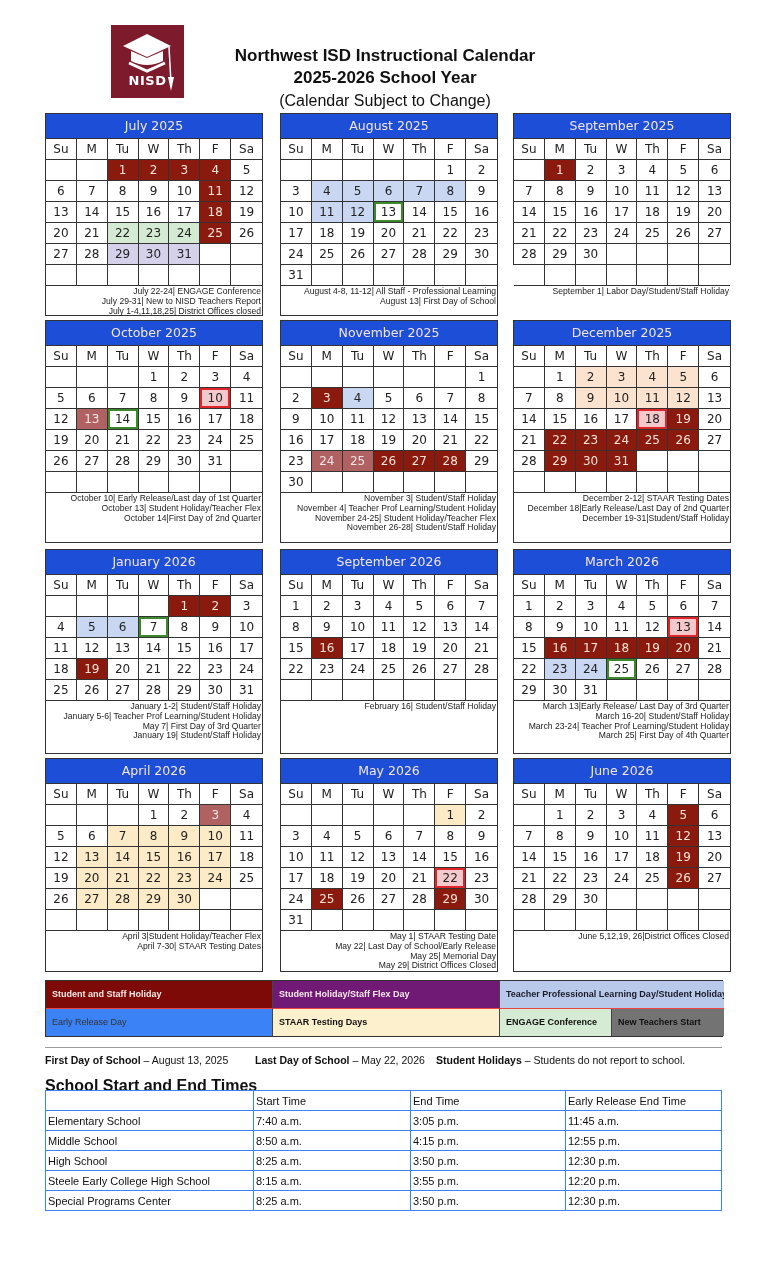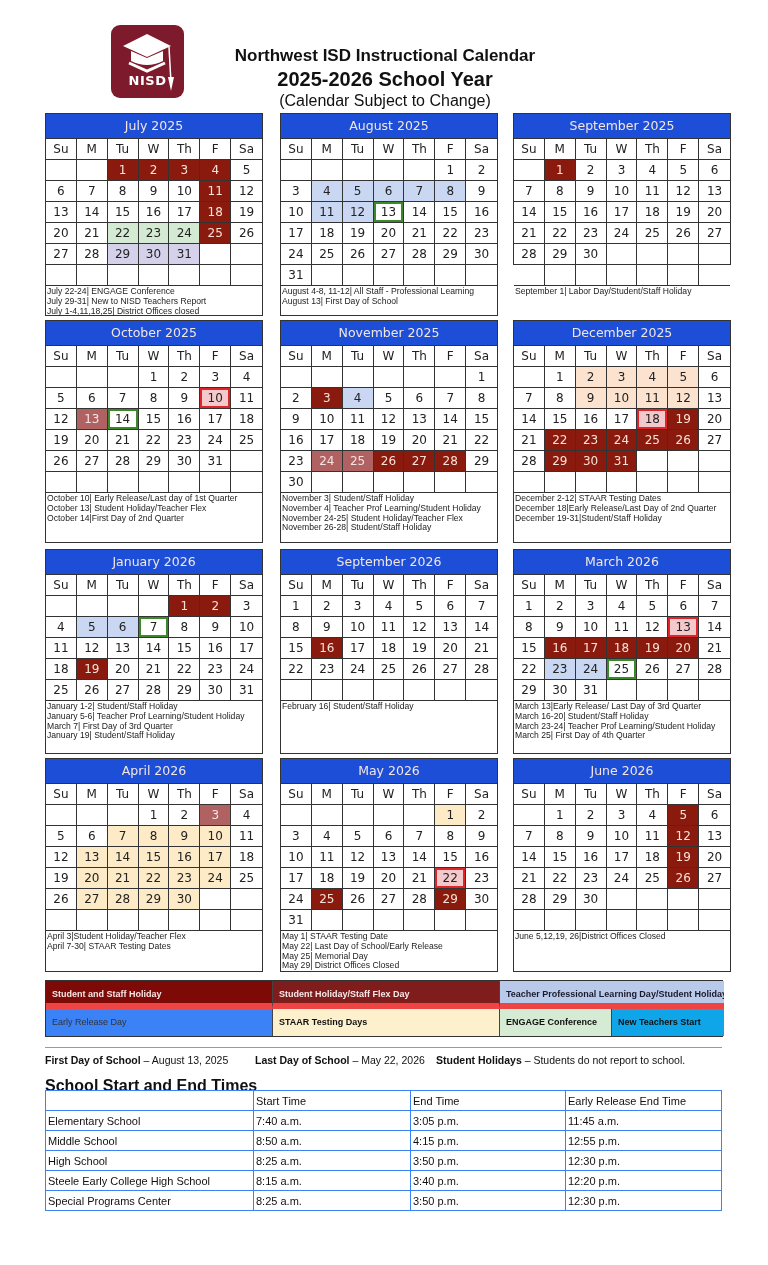--- a/index.html
+++ b/index.html
@@ -1,55 +1,55 @@
 <!DOCTYPE html>
 <html><head>
 <meta charset="utf-8">
 <style>
   * { box-sizing: border-box; margin: 0; padding: 0; }
   html, body { width: 768px; height: 1265px; background: #ffffff; overflow: hidden; }
   body { position: relative; font-family: "Liberation Sans", sans-serif; color: #111; }
 
-  .logo { position: absolute; left: 111px; top: 25px; width: 73px; height: 73px; background: #7d1a2c; border-radius: 9px; }
+  .logo { position: absolute; left: 111px; top: 25px; width: 73px; height: 73px; background: #7d1a2c; }
   .logo svg { position: absolute; left: 0; top: 0; }
   .logo-text { position: absolute; left: 0; width: 100%; top: 48px; text-align: center; color: #fff; font-weight: bold; font-size: 13px; font-family: "DejaVu Sans", sans-serif; letter-spacing: 0.5px; }
 
   .title { position: absolute; left: 180px; width: 410px; text-align: center; font-weight: bold; color: #111; }
   .t1 { top: 46px; font-size: 17px; }
-  .t2 { top: 68px; font-size: 20px; }
+  .t2 { top: 68px; font-size: 17px; }
   .t3 { top: 92px; font-size: 16px; font-weight: normal; }
 
   .cal { position: absolute; width: 218px; border: 1.5px solid #333; background: #fff; }
   .cal-head { height: 24px; background: #1d4ed8; color: #f3e6df; text-align: center; font-size: 12.5px; line-height: 24px; font-family: "DejaVu Sans", sans-serif; }
   .cal-grid { display: grid; grid-template-columns: repeat(7, 1fr); border-top: 1px solid #333; }
   .cell { height: 21px; border-right: 1px solid #333; border-bottom: 1px solid #333; text-align: center; font-size: 12px; line-height: 20px; font-family: "DejaVu Sans", sans-serif; color: #222; position: relative; }
   .cell:nth-child(7n) { border-right: none; }
   .cell.dname { height: 21px; }
   .c-hol { background: #8b1a0e; color: #f6e3d8; }
   .c-flex { background: #b06262; color: #f6e3e3; }
   .c-tpl { background: #c9d7f2; }
   .c-er { background: #f3c9cc; box-shadow: inset 0 0 0 2px #e0242a; }
   .c-staar { background: #fdebc8; }
   .c-staar2 { background: #fbe3d0; }
   .c-engage { background: #d5ead3; }
   .c-newt { background: #d6d1ea; }
   .c-first { box-shadow: inset 0 0 0 2px #3a8a2a; }
   .cal-notes { padding: 1px 1px 2px 1px; font-size: 8.6px; line-height: 9.8px; color: #222; font-family: "Liberation Sans", sans-serif; }
-  .cal-notes div { white-space: nowrap; }
+  .cal-notes div { white-space: nowrap; text-align: right; }
   .cal-notes div.wrap { white-space: normal; }
 
   .legend { position: absolute; left: 45px; top: 980px; width: 678px; border: 1.5px solid #333; display: grid; grid-template-columns: 227px 227px 112px 112px; grid-template-rows: 28px 27px; }
-  .lg { font-size: 9px; font-weight: bold; padding-left: 6px; line-height: 27px; white-space: nowrap; overflow: hidden; border-right: 1px solid #444; border-bottom: 6px solid #ef4444; }
+  .lg { font-size: 9px; font-weight: bold; padding-left: 6px; line-height: 27px; white-space: nowrap; overflow: hidden; border-right: 1px solid #444; border-bottom: 1px solid #ef4444; }
   .lg-hol { background: #7e0a08; color: #f5e7e4; }
-  .lg-flex { background: #7f1d1d; color: #f6e8e8; }
+  .lg-flex { background: #701a75; color: #f6e8e8; }
   .lg-tpl { background: #b9c9ea; color: #1a1a2a; grid-column: span 2; border-right: none; }
   .lg-er { background: #3b82f6; color: #333; font-weight: normal; border-bottom: none; }
   .lg-staar { background: #fdf0cc; color: #111; border-bottom: none; }
   .lg-engage { background: #d6ebd3; color: #111; border-bottom: none; }
-  .lg-newt { background: #0ea5e9; color: #111; border-bottom: none; border-right: none; }
+  .lg-newt { background: #737373; color: #111; border-bottom: none; border-right: none; }
 
   .sep { position: absolute; left: 45px; top: 1047px; width: 677px; height: 1px; background: #999; }
   .info { position: absolute; top: 1054px; font-size: 10.5px; color: #111; white-space: nowrap; }
   .info b { font-weight: bold; }
 
   .times-title { position: absolute; left: 45px; top: 1077px; font-size: 16px; font-weight: bold; }
   .times { position: absolute; left: 45px; top: 1090px; width: 677px; border-collapse: collapse; font-size: 11px; }
   .times td { border: 1px solid #3b82f6; height: 20px; padding: 0 2px; color: #111; }
   .times col.c0 { width: 208px; }
   .times col.c1 { width: 157px; }
@@ -467,21 +467,21 @@
         <div class="cell">26</div>
         <div class="cell">27</div>
         <div class="cell">28</div>
         <div class="cell">29</div>
         <div class="cell">30</div>
         <div class="cell">31</div>
       </div>
       <div class="cal-notes">
         <div>January 1-2| Student/Staff Holiday</div>
         <div class="wrap">January 5-6| Teacher Prof Learning/Student Holiday</div>
-        <div>March 7| First Day of 3rd Quarter</div>
+        <div>May 7| First Day of 3rd Quarter</div>
         <div>January 19| Student/Staff Holiday</div>
       </div>
     </div>
     <div class="cal" style="left: 280px; top: 549px; height: 205px;">
       <div class="cal-head">September 2026</div>
       <div class="cal-grid">
         <div class="cell dname">Su</div>
         <div class="cell dname">M</div>
         <div class="cell dname">Tu</div>
         <div class="cell dname">W</div>
@@ -803,21 +803,21 @@
       </tr>
       <tr>
         <td>High School</td>
         <td>8:25 a.m.</td>
         <td>3:50 p.m.</td>
         <td>12:30 p.m.</td>
       </tr>
       <tr>
         <td>Steele Early College High School</td>
         <td>8:15 a.m.</td>
-        <td>3:40 p.m.</td>
+        <td>3:55 p.m.</td>
         <td>12:20 p.m.</td>
       </tr>
       <tr>
         <td>Special Programs Center</td>
         <td>8:25 a.m.</td>
         <td>3:50 p.m.</td>
         <td>12:30 p.m.</td>
       </tr>
     </tbody>
 </table>

